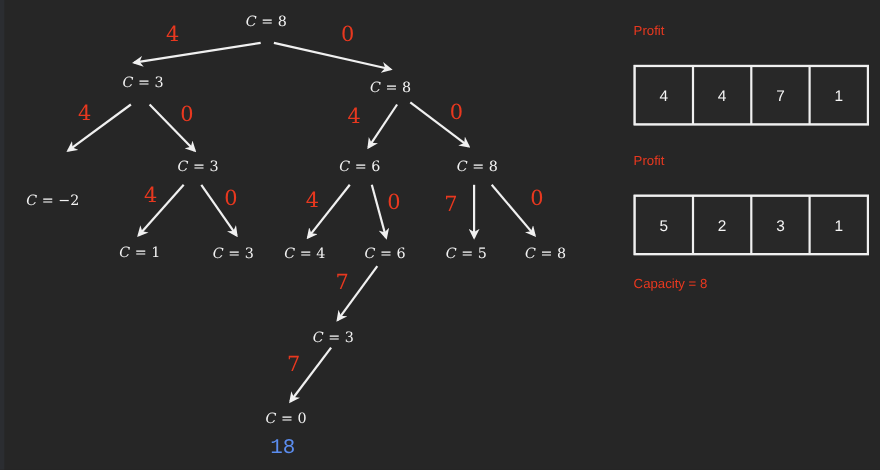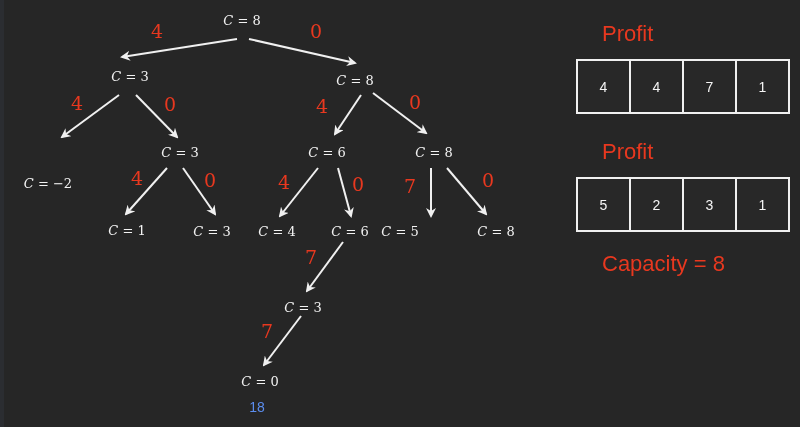--- a/index.html
+++ b/index.html
@@ -16,28 +16,27 @@
     transform: translate(-50%, -50%);
     font-family: "DejaVu Serif", serif;
   }
   .node i { font-style: italic; }
   .elabel {
     position:absolute; color:#e8381f; font-size:19px;
     transform: translate(-50%, -50%);
     font-family: "DejaVu Serif", serif;
   }
   .result {
-    position:absolute; color:#5b8def; font-size:14px;
+    position:absolute; color:#5b8def; font-size:19px;
     transform: translate(-50%, -50%);
-    font-family: Liberation Sans, sans-serif;
+    font-family: Liberation Mono, monospace;
   }
   .panel-label {
-    position:absolute; color:#e8381f; font-size:22px;
+    position:absolute; color:#e8381f; font-size:12px;
     font-family: "Liberation Sans", sans-serif;
-    margin-left: 26px;
   }
   .arr {
     position:absolute; display:flex;
     border: 2px solid #f0f0f0;
     background:#f0f0f0;
     gap: 2px;
   }
   .cell {
     width: 51px; height: 51px;
     background:#282828;
@@ -79,21 +78,21 @@
     <div class="node" style="left: 130px; top: 76px;"><i>C</i> = 3</div>
     <div class="node" style="left: 355px; top: 80px;"><i>C</i> = 8</div>
     <div class="node" style="left: 48px; top: 152px; margin-top: 31px;"><i>C</i> = −2</div>
     <div class="node" style="left: 180px; top: 152px;"><i>C</i> = 3</div>
     <div class="node" style="left: 327px; top: 152px;"><i>C</i> = 6</div>
     <div class="node" style="left: 434px; top: 152px;"><i>C</i> = 8</div>
     <div class="node" style="left: 127px; top: 230px;"><i>C</i> = 1</div>
     <div class="node" style="left: 212px; top: 231px;"><i>C</i> = 3</div>
     <div class="node" style="left: 277px; top: 231px; text-align: center;"><i>C</i> = 4</div>
     <div class="node" style="left: 350px; top: 231px;"><i>C</i> = 6</div>
-    <div class="node" style="left: 400px; top: 231px;"><i>C</i> = 5</div>
+    <div class="node" style="left: 424px; top: 231px;"><i>C</i> = 5</div>
     <div class="node" style="left: 496px; top: 231px;"><i>C</i> = 8</div>
     <div class="node" style="left: 303px; top: 307px;"><i>C</i> = 3</div>
     <div class="node" style="left: 260px; top: 381px;"><i>C</i> = 0</div>
     <div class="elabel" style="left: 157px; top: 31px;">4</div>
     <div class="elabel" style="left: 316px; top: 31px;">0</div>
     <div class="elabel" style="left: 77px; top: 103px;">4</div>
     <div class="elabel" style="left: 170px; top: 104px;">0</div>
     <div class="elabel" style="left: 322px; top: 106px;">4</div>
     <div class="elabel" style="left: 415px; top: 102px;">0</div>
     <div class="elabel" style="left: 137px; top: 178px;">4</div>

